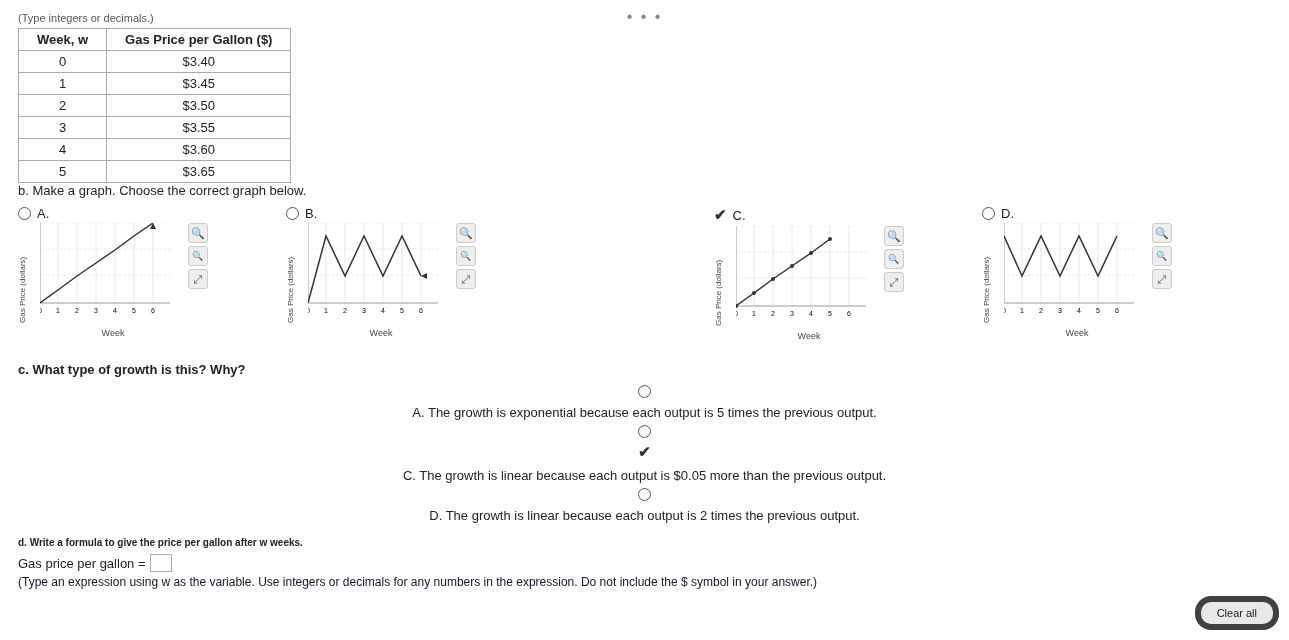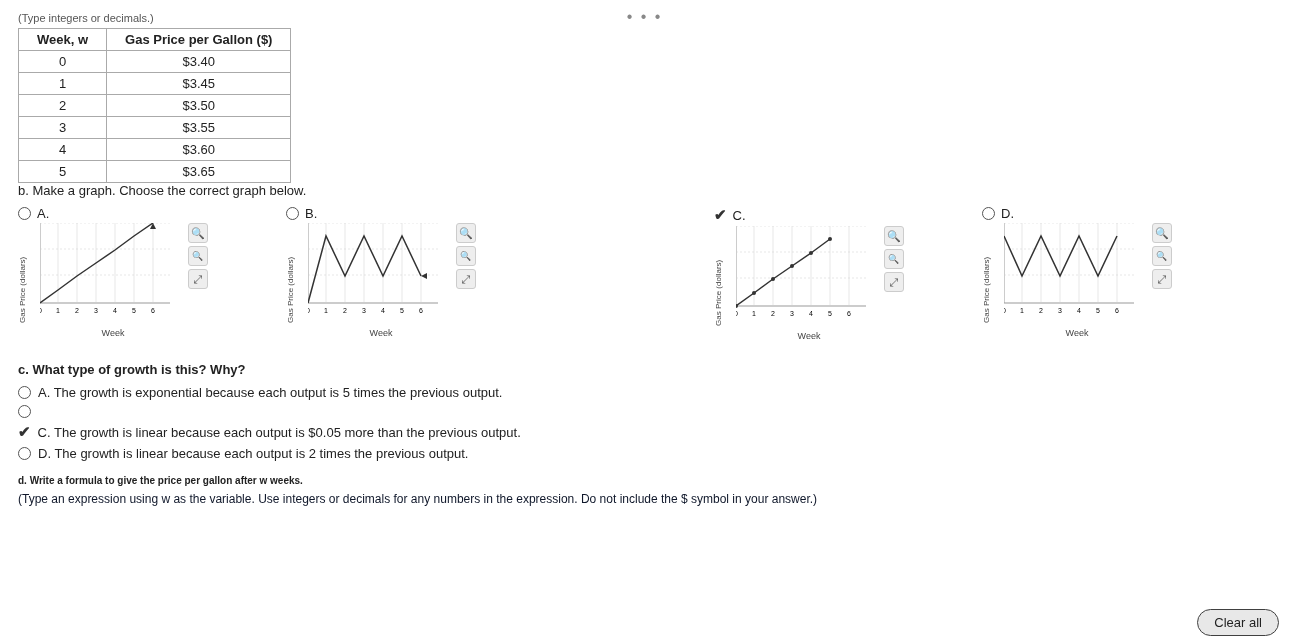--- a/index.html
+++ b/index.html
@@ -120,20 +120,21 @@
     }
     .options-list {
       margin-bottom: 14px;
     }
     .option-row {
       display: flex;
       align-items: center;
       gap: 7px;
       margin-bottom: 5px;
       font-size: 13px;
+      flex-direction: column;
     }
     .question-d {
       font-size: 10px;
       margin-bottom: 6px;
       font-weight: bold;
     }
     .formula-row {
       display: flex;
       align-items: center;
       gap: 4px;
@@ -146,27 +147,27 @@
       border: 1px solid #aaa;
       background: #fff;
       font-size: 12px;
     }
     .small-note {
       font-size: 12px;
       color: #0f172a;
     }
     .clear-all-btn {
       position: fixed;
-      bottom: 4px;
+      bottom: 10px;
       right: 10px;
       background: #e8e8e8;
-      border: 1px solid #404040;
+      border: 6px solid #404040;
       border-radius: 16px;
       padding: 5px 16px;
-      font-size: 13px;
+      font-size: 11px;
       cursor: pointer;
       color: #222;
     }
     .top-dots {
       position: absolute;
       top: 8px;
       left: 50%;
       transform: translateX(-50%);
       font-size: 16px;
       color: #888;
@@ -440,17 +441,21 @@
     </div>
     <div class="option-row">
       <div class="radio-circle"></div>
       <span>D. The growth is linear because each output is 2 times the previous output.</span>
     </div>
   </div>
 
   <div class="question-d">
     <span>d. Write a formula to give the price per gallon after w weeks.</span>
   </div>
+  <div class="formula-row">
+    <span>Gas price per gallon =</span>
+    <input class="formula-input" type="text" value="" style="">
+  </div>
   <div class="small-note">(Type an expression using w as the variable. Use integers or decimals for any numbers in the expression. Do not include the $ symbol in your answer.)</div>
 
 </div>
 
 <button class="clear-all-btn">Clear all</button>
 
 </body></html>

